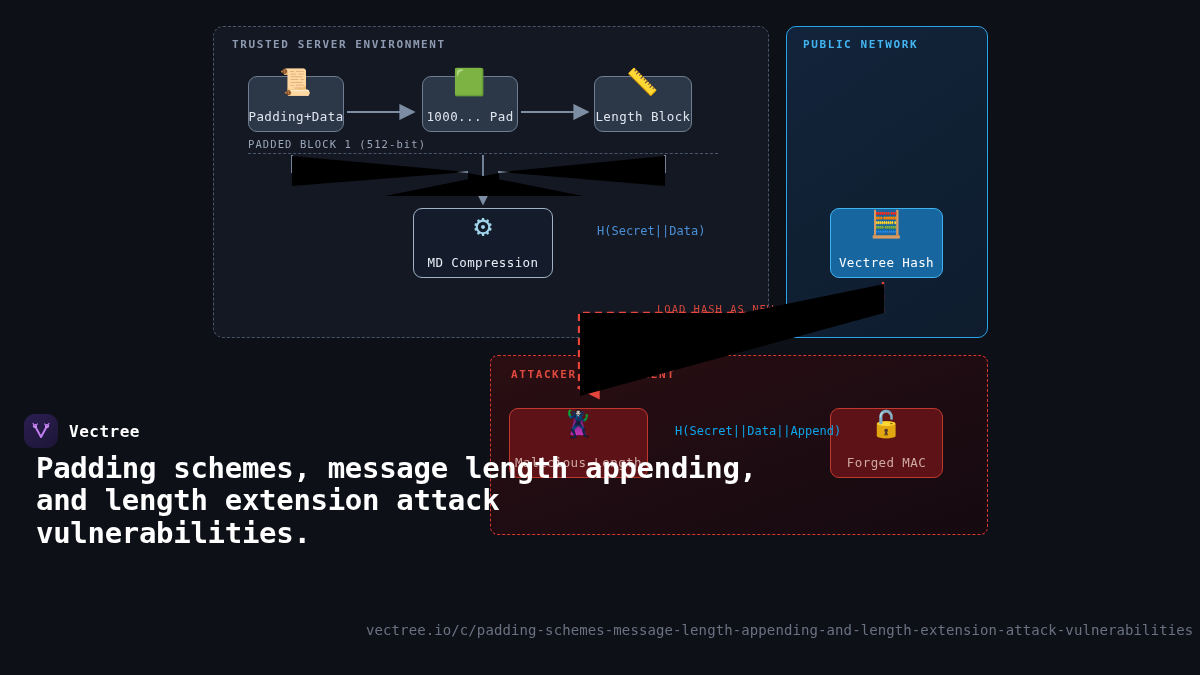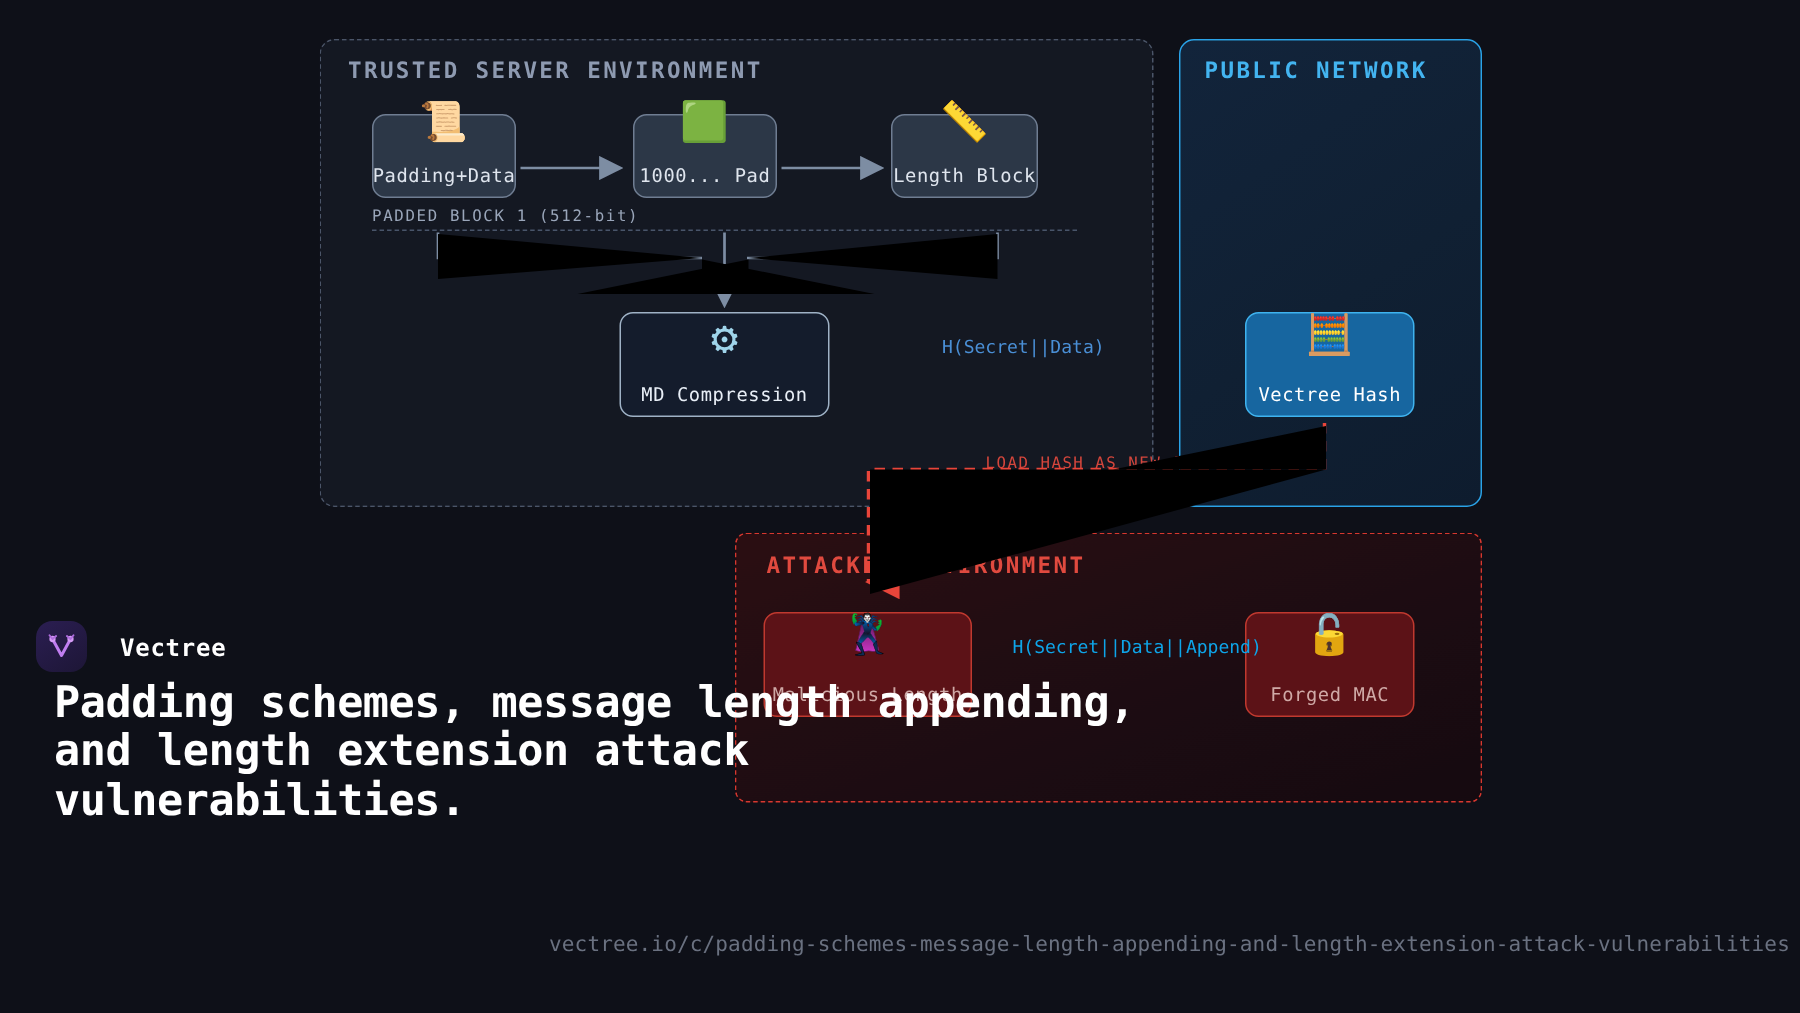--- a/index.html
+++ b/index.html
@@ -13,21 +13,21 @@
     position: relative;
     width: 1200px; height: 675px;
     background: #0e1018;
     overflow: hidden;
   }
 
   
   .panel { position: absolute; border-radius: 10px; }
   .panel-label {
     position: absolute;
-    font-size: 15px;
+    font-size: 11px;
     letter-spacing: 1.6px;
     font-weight: 700;
   }
 
   #trusted-panel {
     left: 213px; top: 26px; width: 556px; height: 312px;
     border: 1.5px dashed #4b5568;
     background: rgba(26,31,44,0.55);
   }
   #trusted-panel .panel-label { left: 18px; top: 11px; color: #8e9ab1; }
@@ -107,42 +107,42 @@
   #node-md .node-icon { font-size: 30px; color: #9fd4ea; }
 
   
   .caption { position: absolute; white-space: nowrap; }
   #cap-padded {
     left: 248px; top: 138px;
     font-size: 10.5px; letter-spacing: 1.1px; color: #9aa6ba;
   }
   #cap-hsd {
     left: 597px; top: 224px;
-    font-size: 12px; color: #4a8fd6; margin-left: 31px;
+    font-size: 12px; color: #4a8fd6;
   }
   #cap-loadhash {
     left: 657px; top: 303px;
     font-size: 10.5px; letter-spacing: 1px; color: #d4463c;
   }
   #cap-hsda {
     left: 675px; top: 424px;
     font-size: 12px; color: #0ea5e9;
   }
 
   
   #padded-rule {
     position: absolute; left: 248px; top: 153px; width: 470px;
     border-top: 1.3px dashed #49556a;
   }
 
   
   #wires { position: absolute; left: 0; top: 0; width: 1200px; height: 675px; }
 
   
-  #brand { position: absolute; left: 24px; top: 414px; display: flex; align-items: center; gap: 22px; }
+  #brand { position: absolute; left: 24px; top: 414px; display: flex; align-items: center; gap: 11px; }
   #brand-logo {
     width: 34px; height: 34px; border-radius: 11px;
     background: linear-gradient(145deg,#2b1e52,#1d1636);
     display: flex; align-items: center; justify-content: center;
   }
   #brand-name { color: #ffffff; font-size: 16px; font-weight: 700; letter-spacing: 0.5px; }
 
   #headline {
     position: absolute; left: 36px; top: 452px; width: 740px;
     color: #ffffff; font-size: 29px; font-weight: 700;

